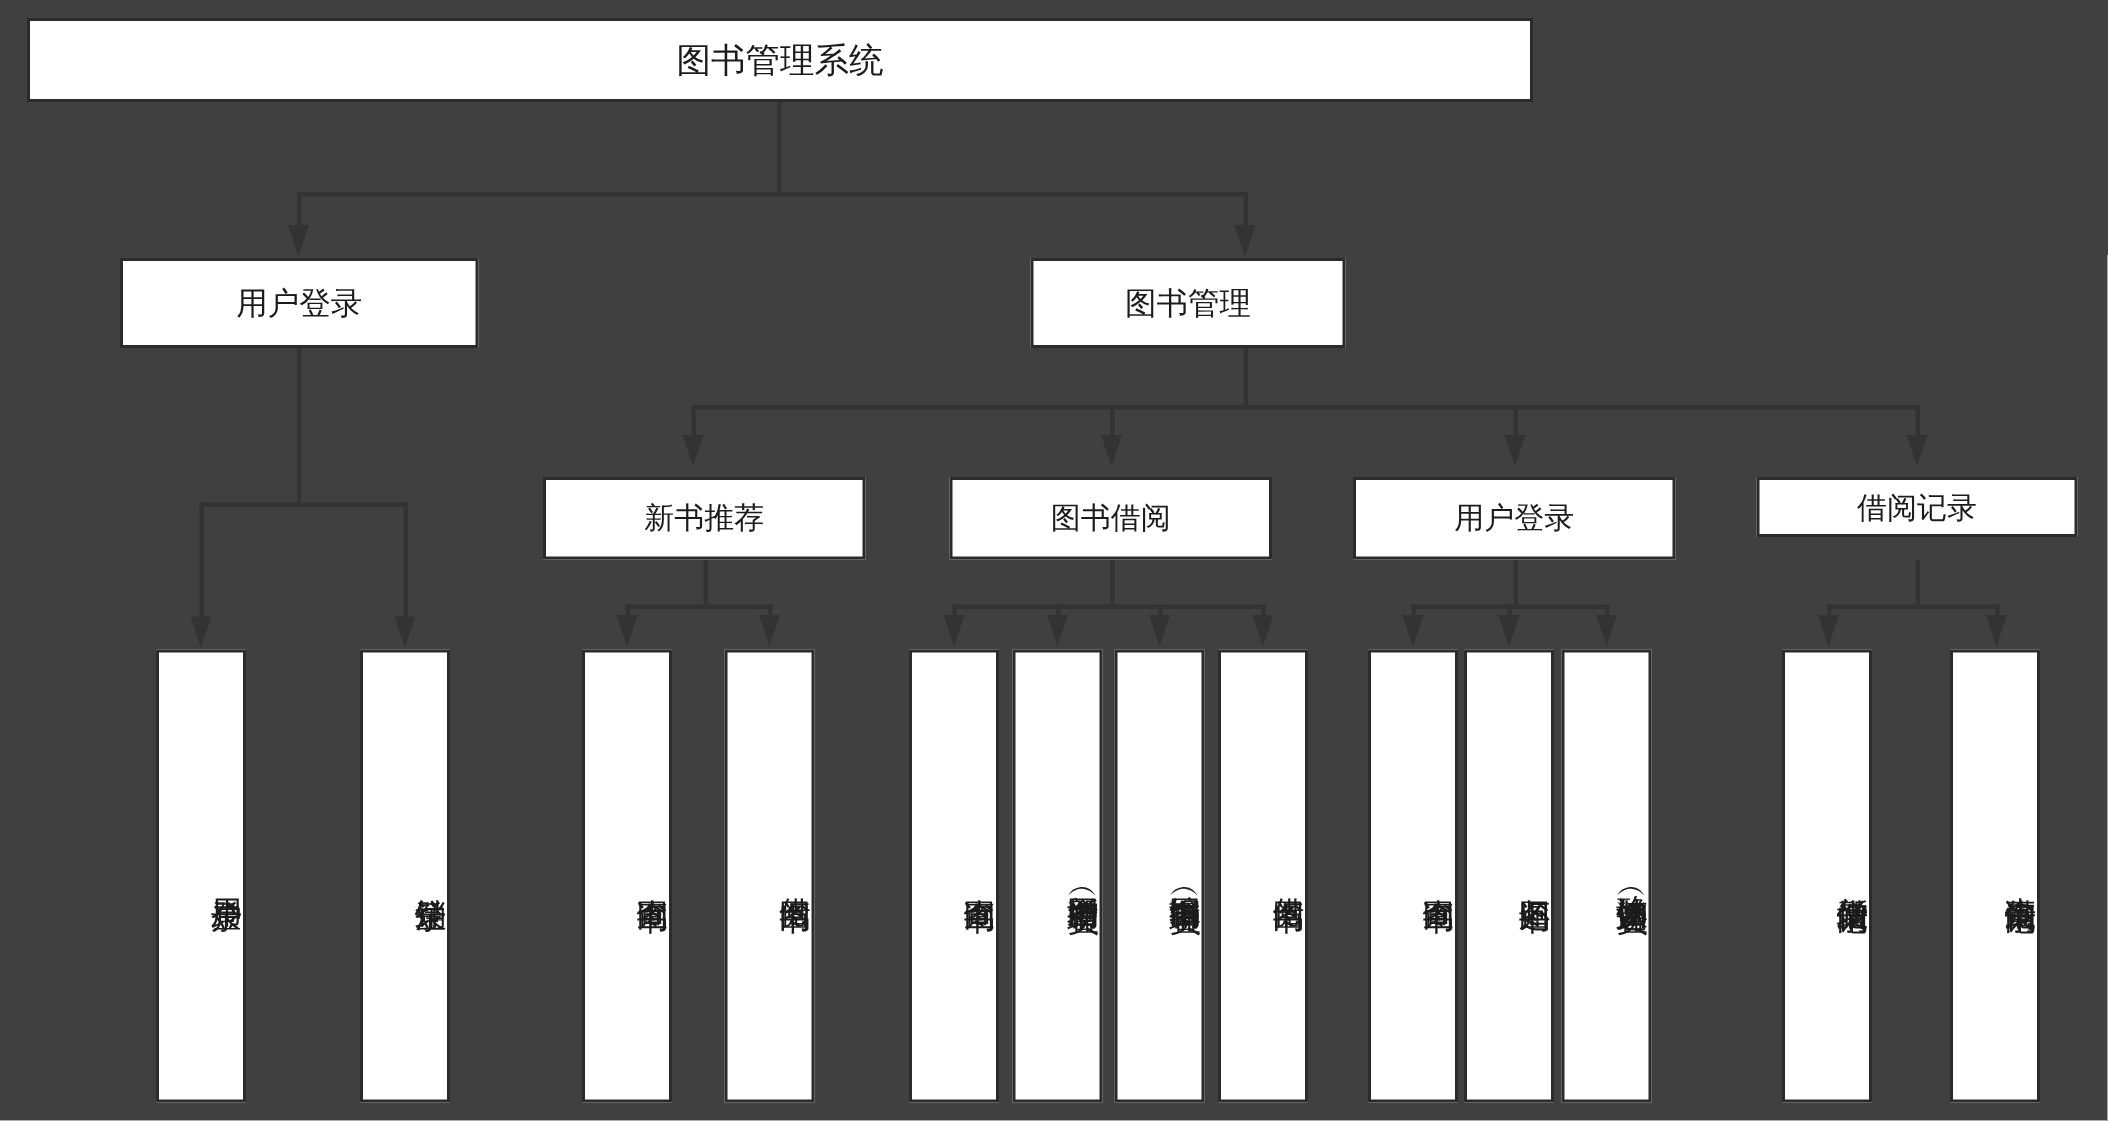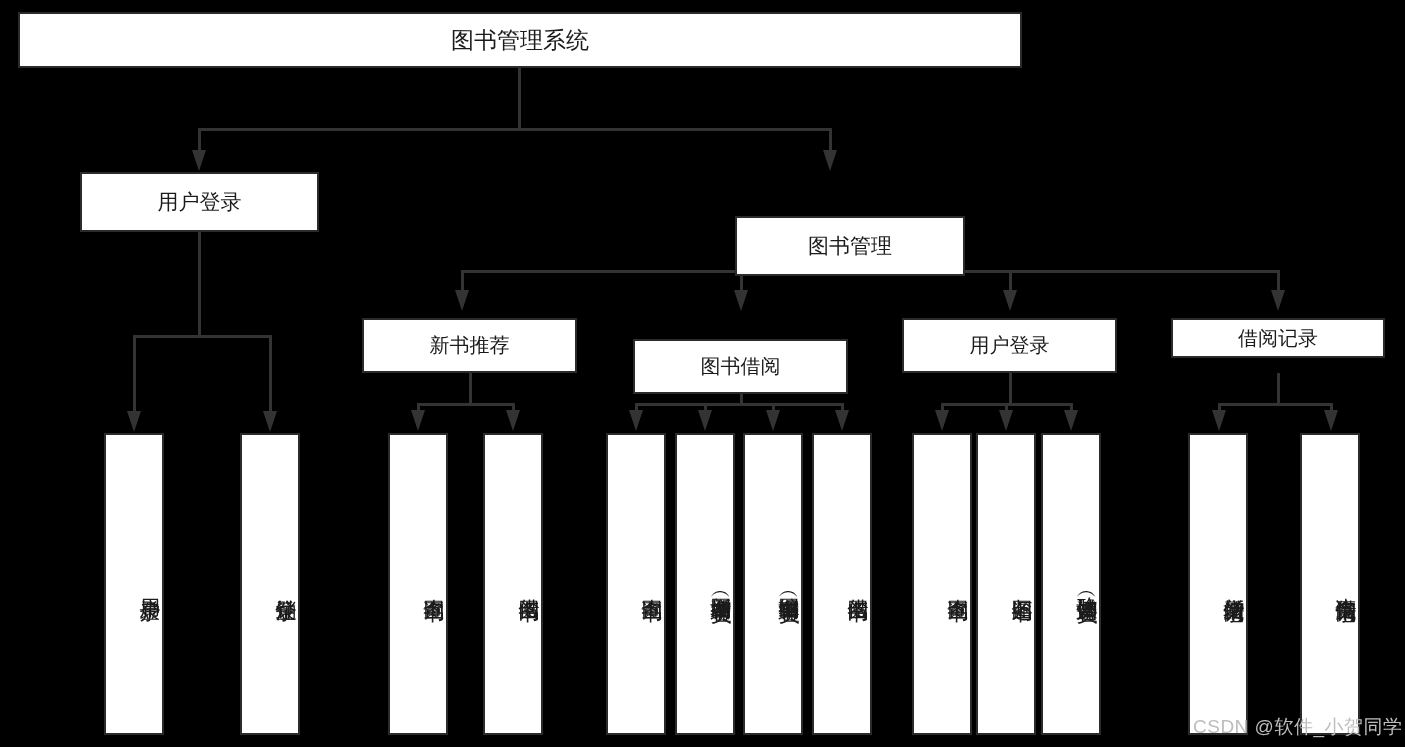--- a/index.html
+++ b/index.html
@@ -7,21 +7,21 @@
     padding: 0;
     background: #ffffff;
   }
   body {
     font-family: "Liberation Sans", "DejaVu Sans", sans-serif;
   }
   #canvas {
     position: relative;
     width: 1405px;
     height: 747px;
-    background: #000000;
+    background: #404040;
     overflow: hidden;
   }
   
   .node {
     position: absolute;
     box-sizing: border-box;
     border: 2px solid #2b2b2b;
     background: #ffffff;
     display: flex;
     align-items: center;
@@ -151,28 +151,28 @@
   <div class="conn v" style="left:1330px; top:403px; height:10px;"></div>
   <div class="arrow" style="left:1324px; top:410px;"></div>
 
   <div class="node root" style="left:18px; top:12px; width:1004px; height:56px;">
     <span class="node-label">图书管理系统</span>
   </div>
 
   <div class="node lvl2" style="left:80px; top:172px; width:239px; height:60px;">
     <span class="node-label">用户登录</span>
   </div>
-  <div class="node lvl2" style="left:735px; top:172px; width:230px; height:60px;margin-top:44px;">
+  <div class="node lvl2" style="left:687px; top:172px; width:210px; height:60px;">
     <span class="node-label">图书管理</span>
   </div>
 
   <div class="node lvl3" style="left:362px; top:318px; width:215px; height:55px;">
     <span class="node-label">新书推荐</span>
   </div>
-  <div class="node lvl3" style="left:633px; top:318px; width:215px; height:55px;margin-top:21px;">
+  <div class="node lvl3" style="left:633px; top:318px; width:215px; height:55px;">
     <span class="node-label">图书借阅</span>
   </div>
   <div class="node lvl3" style="left:902px; top:318px; width:215px; height:55px;">
     <span class="node-label">用户登录</span>
   </div>
   <div class="node lvl3" style="left:1171px; top:318px; width:214px; height:40px;">
     <span class="node-label">借阅记录</span>
   </div>
 
   <div class="node leaf" style="left:104px; top:433px; width:60px; height:302px;">
@@ -212,15 +212,14 @@
     <span class="node-label">确认归还（管理员）</span>
   </div>
 
   <div class="node leaf" style="left:1188px; top:433px; width:60px; height:302px;">
     <span class="node-label">新增借阅记录</span>
   </div>
   <div class="node leaf" style="left:1300px; top:433px; width:60px; height:302px;">
     <span class="node-label">查询借阅记录</span>
   </div>
 
-  <div id="watermark" style="left:1193px; top:714px;">CSDN @软件_小贺同学</div>
 
 </div>
 
 </body></html>

